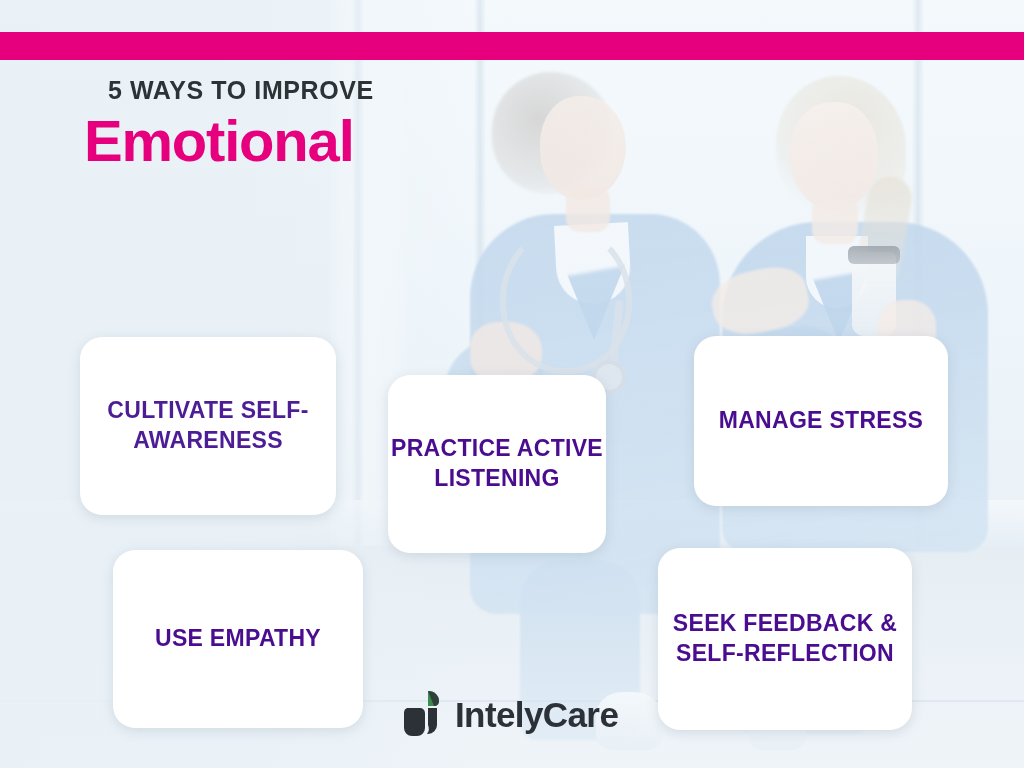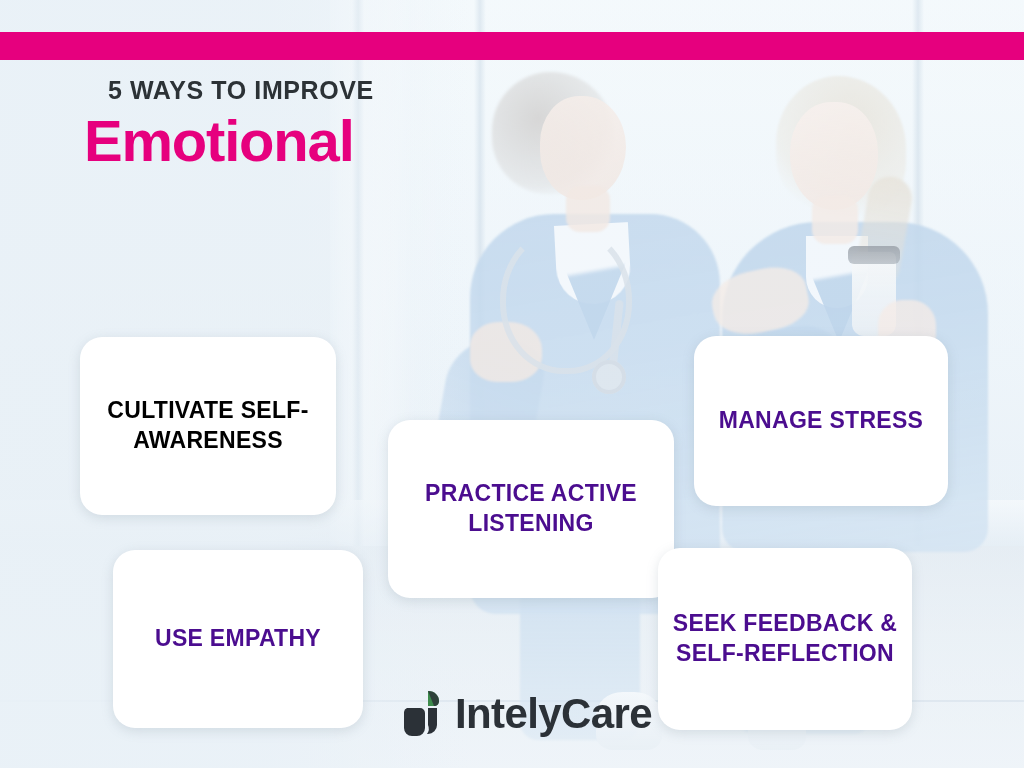--- a/index.html
+++ b/index.html
@@ -251,33 +251,33 @@
     box-shadow:0 3px 12px rgba(120,135,150,.22);
     display:flex; align-items:center; justify-content:center;
     text-align:center;
   }
   .card span {
     font-size:23px; font-weight:bold; line-height:1.30;
     letter-spacing:.3px; color:#4B0D8F;
   }
 
   #card-0 { left:80px;  top:337px; width:256px; height:178px; }
-  #card-1 { left:388px; top:420px; width:286px; height:178px; }
+  #card-1 { left:388px; top:375px; width:218px; height:178px; }
   #card-2 { left:694px; top:336px; width:254px; height:170px; }
   #card-3 { left:113px; top:550px; width:250px; height:178px; }
   #card-4 { left:658px; top:548px; width:254px; height:182px; }
 
   
   .logo {
     position:absolute; left:404px; top:690px; z-index:8;
     display:flex; align-items:center; gap:9px;
   }
   .logo-mark { width:42px; height:48px; display:block; }
   .logo-word {
-    font-size:42px; font-weight:bold; letter-spacing:-.6px;
+    font-size:35px; font-weight:bold; letter-spacing:-.6px;
     color:#2B3137; line-height:1;
   }
 </style>
 </head>
 <body>
 
 <div id="poster">
 
   <div class="photo-layer">
     <div class="bg-base"></div>
@@ -330,21 +330,21 @@
   <div class="top-band" style="background: rgb(230, 0, 126);"></div>
 
   <div class="headline-block">
     <div class="eyebrow" style="color: rgb(44, 50, 54);">5 WAYS TO IMPROVE</div>
     <div class="title" style="color: rgb(230, 0, 126);">
       <span class="ln">Emotional</span>
     </div>
   </div>
 
   <div class="card" id="card-0" style="background: rgb(255, 255, 255);">
-    <span style="color: #000000; text-align: center;">CULTIVATE SELF-AWARENESS</span>
+    <span style="color: #4c1d95; text-align: center;">CULTIVATE SELF-AWARENESS</span>
   </div>
   <div class="card" id="card-1" style="background: rgb(255, 255, 255);">
     <span style="color: rgb(75, 13, 143);">PRACTICE ACTIVE LISTENING</span>
   </div>
   <div class="card" id="card-2" style="background: rgb(255, 255, 255);">
     <span style="color: rgb(75, 13, 143);">MANAGE STRESS</span>
   </div>
   <div class="card" id="card-4" style="background: rgb(255, 255, 255);">
     <span style="color: rgb(75, 13, 143);">SEEK FEEDBACK &amp; SELF-REFLECTION</span>
   </div>

